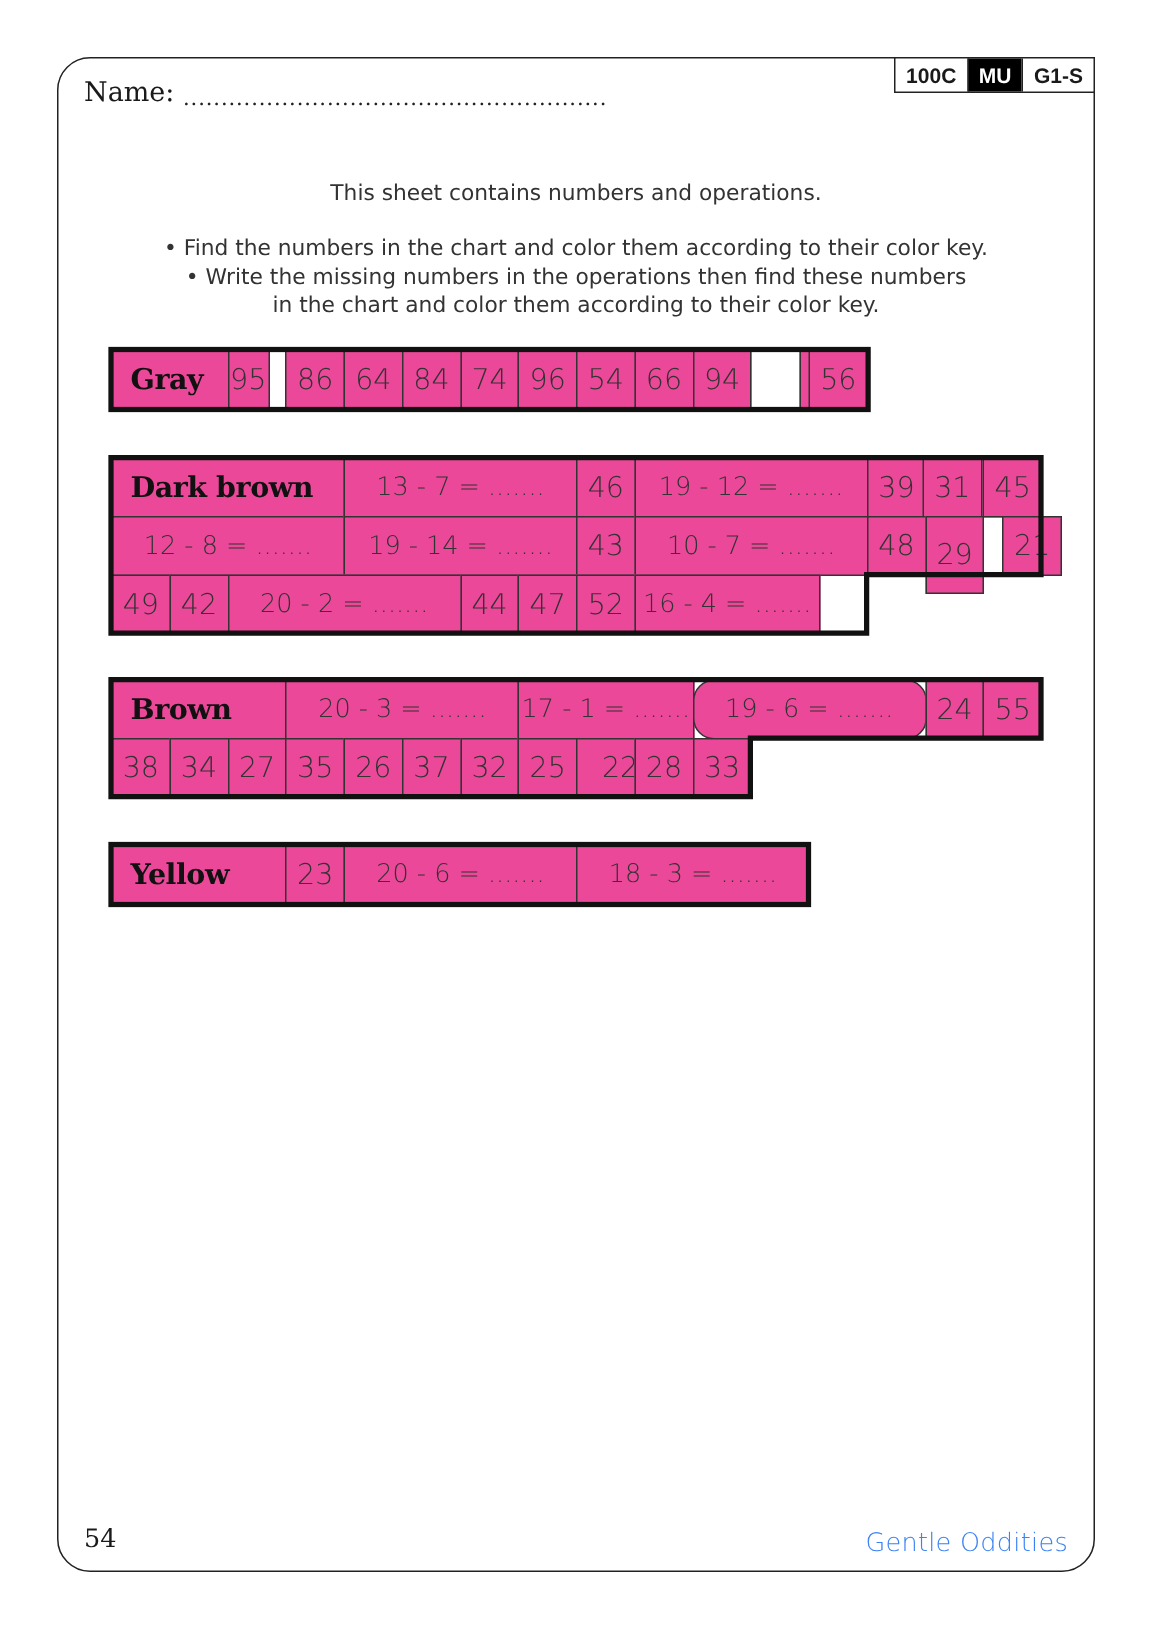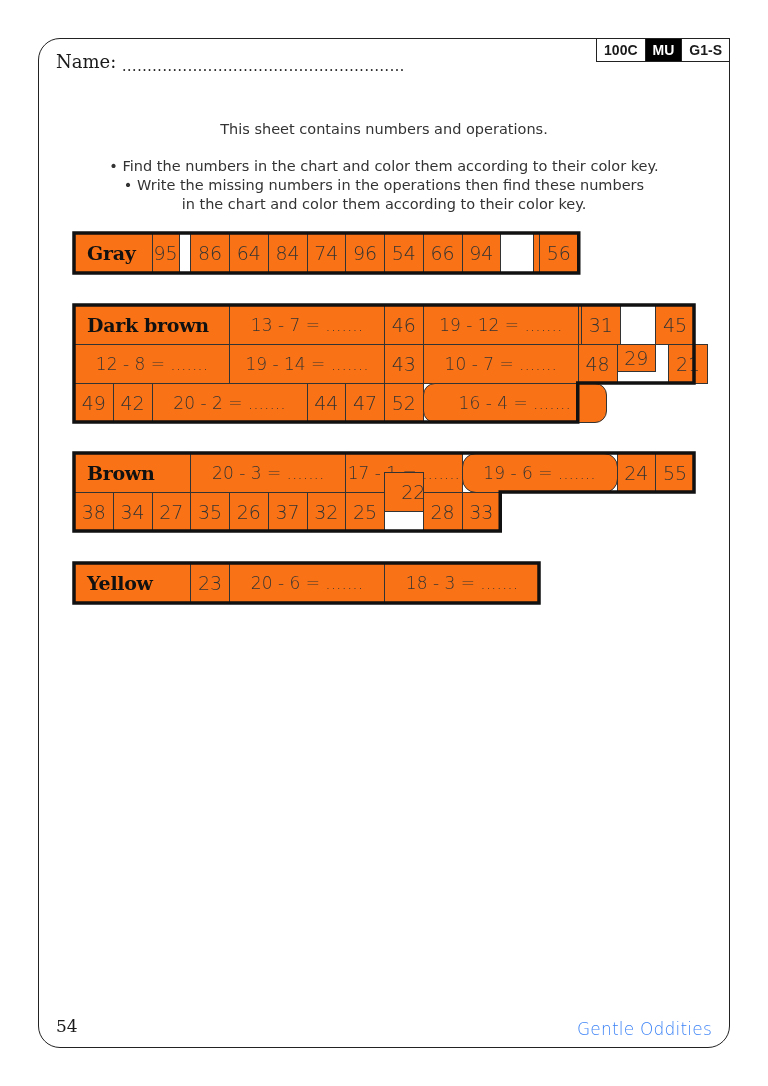--- a/index.html
+++ b/index.html
@@ -5,21 +5,21 @@
   html, body { margin:0; padding:0; background:#ffffff; }
   body { width:768px; height:1086px; position:relative; overflow:hidden; font-family:"DejaVu Sans", sans-serif; color:#1a1a1a; }
   .frame { position:absolute; left:38px; top:38px; width:692px; height:1010px; border:1.5px solid #222; border-radius:22px; box-sizing:border-box; }
   .code-box { position:absolute; top:38px; right:38px; display:flex; height:24px; border:1.5px solid #222; box-sizing:border-box; background:#fff; font-family:"Liberation Sans", sans-serif; font-weight:bold; font-size:14px; }
   .code-box span { display:flex; align-items:center; justify-content:center; padding:0 7px; border-left:1.5px solid #222; }
   .code-box span:first-child { border-left:none; }
   .code-box span.dark { background:#000; color:#fff; }
   .name-label { position:absolute; left:56px; top:51px; font-family:"DejaVu Serif", serif; font-size:18px; }
   .name-dots { position:absolute; left:122px; top:58px; font-family:"DejaVu Serif", serif; font-size:14px; letter-spacing:0.6px; color:#222; }
   .intro { position:absolute; left:0; width:768px; text-align:center; font-size:14.5px; color:#333; }
-  .cell { position:absolute; display:flex; align-items:center; justify-content:center; box-sizing:border-box; border:1px solid #333; background:#f97316; font-size:19px; color:#333; font-family:"DejaVu Sans", sans-serif; font-weight:300; }
+  .cell { position:absolute; display:flex; align-items:center; justify-content:center; box-sizing:border-box; border:1px solid #333; background:#ec4899; font-size:19px; color:#333; font-family:"DejaVu Sans", sans-serif; font-weight:300; }
   .cell.label { justify-content:flex-start; padding-left:12px; font-family:"DejaVu Serif", serif; font-weight:bold; font-size:19px; color:#111; letter-spacing:-0.3px; }
   .cell.op { font-size:17px; }
   svg.outline { position:absolute; left:0; top:0; width:768px; height:1086px; pointer-events:none; }
   .page-num { position:absolute; left:56px; top:1016px; font-family:"DejaVu Serif", serif; font-size:17px; }
   .brand { position:absolute; right:56px; top:1019px; font-family:"DejaVu Sans", sans-serif; font-size:17px; color:#3b82f6; font-weight:300; letter-spacing:0.2px; }
 </style>
 </head>
 <body>
 
 <div class="frame"></div>
@@ -53,57 +53,57 @@
   <div class="cell" style="left:539px;top:233px;width:39.75px;height:40px;">56</div>
 </div>
 
 <div>
 
   <div class="cell label" style="left:74px;top:305px;width:156px;height:40px;">Dark brown</div>
   <div class="cell op" style="left:229px;top:305px;width:156px;height:40px;">13 - 7 = .......</div>
   <div class="cell" style="left:384px;top:305px;width:39.75px;height:40px;">46</div>
   <div class="cell op" style="left:422.75px;top:305px;width:156px;height:40px;">19 - 12 = .......</div>
   <div class="cell" style="left:577.75px;top:305px;width:39.75px;height:40px;">39</div>
-  <div class="cell" style="left:581px;top:305px;width:39.75px;height:40px;">31</div>
+  <div class="cell" style="left:615px;top:305px;width:39.75px;height:40px;">31</div>
   <div class="cell" style="left:655.25px;top:305px;width:39.75px;height:40px;">45</div>
 
   <div class="cell op" style="left:74px;top:344px;width:156px;height:40px;">12 - 8 = .......</div>
   <div class="cell op" style="left:229px;top:344px;width:156px;height:40px;">19 - 14 = .......</div>
   <div class="cell" style="left:384px;top:344px;width:39.75px;height:40px;">43</div>
   <div class="cell op" style="left:422.75px;top:344px;width:156px;height:40px;">10 - 7 = .......</div>
   <div class="cell" style="left:577.75px;top:344px;width:39.75px;height:40px;">48</div>
-  <div class="cell" style="left:616.5px;top:344px;width:39.75px;height:28px;text-align:center;">29</div>
+  <div class="cell" style="left:616.5px;top:344px;width:39.75px;height:52px;text-align:center;">29</div>
   <div class="cell" style="left:655.25px;top:344px;width:39.75px;height:40px;margin-left:13px;">21</div>
 
   <div class="cell" style="left:74px;top:383px;width:39.75px;height:40px;">49</div>
   <div class="cell" style="left:112.75px;top:383px;width:39.75px;height:40px;">42</div>
   <div class="cell op" style="left:151.5px;top:383px;width:156px;height:40px;">20 - 2 = .......</div>
   <div class="cell" style="left:306.5px;top:383px;width:39.75px;height:40px;">44</div>
   <div class="cell" style="left:345.25px;top:383px;width:39.75px;height:40px;">47</div>
   <div class="cell" style="left:384px;top:383px;width:39.75px;height:40px;">52</div>
-  <div class="cell op" style="left:422.75px;top:383px;width:184px;height:40px;border-radius:12px;">16 - 4 = .......</div>
+  <div class="cell op" style="left:422.75px;top:383px;width:124px;height:40px;">16 - 4 = .......</div>
 </div>
 
 <div>
   <div class="cell label" style="left:74px;top:453px;width:117.25px;height:40px;">Brown</div>
   <div class="cell op" style="left:190.25px;top:453px;width:156px;height:40px;">20 - 3 = .......</div>
   <div class="cell op" style="left:345.25px;top:453px;width:117.25px;height:40px;">17 - 1 = .......</div>
   <div class="cell op" style="left:461.5px;top:453px;width:156px;height:40px;border-radius:14px;">19 - 6 = .......</div>
   <div class="cell" style="left:616.5px;top:453px;width:39.75px;height:40px;">24</div>
   <div class="cell" style="left:655.25px;top:453px;width:39.75px;height:40px;">55</div>
 
   <div class="cell" style="left:74px;top:492px;width:39.75px;height:40px;">38</div>
   <div class="cell" style="left:112.75px;top:492px;width:39.75px;height:40px;">34</div>
   <div class="cell" style="left:151.5px;top:492px;width:39.75px;height:40px;">27</div>
   <div class="cell" style="left:190.25px;top:492px;width:39.75px;height:40px;">35</div>
   <div class="cell" style="left:229px;top:492px;width:39.75px;height:40px;">26</div>
   <div class="cell" style="left:267.75px;top:492px;width:39.75px;height:40px;">37</div>
   <div class="cell" style="left:306.5px;top:492px;width:39.75px;height:40px;">32</div>
   <div class="cell" style="left:345.25px;top:492px;width:39.75px;height:40px;">25</div>
-  <div class="cell" style="left:384px;top:472px;width:39.75px;height:40px;padding-left:19px;">22</div>
+  <div class="cell" style="left:384px;top:492px;width:39.75px;height:40px;padding-left:19px;">22</div>
   <div class="cell" style="left:422.75px;top:492px;width:39.75px;height:40px;">28</div>
   <div class="cell" style="left:461.5px;top:492px;width:39.75px;height:40px;">33</div>
 </div>
 
 <div>
   <div class="cell label" style="left:74px;top:563px;width:117.25px;height:40px;">Yellow</div>
   <div class="cell" style="left:190.25px;top:563px;width:39.75px;height:40px;">23</div>
   <div class="cell op" style="left:229px;top:563px;width:156px;height:40px;">20 - 6 = .......</div>
   <div class="cell op" style="left:384px;top:563px;width:156px;height:40px;">18 - 3 = .......</div>
 </div>

